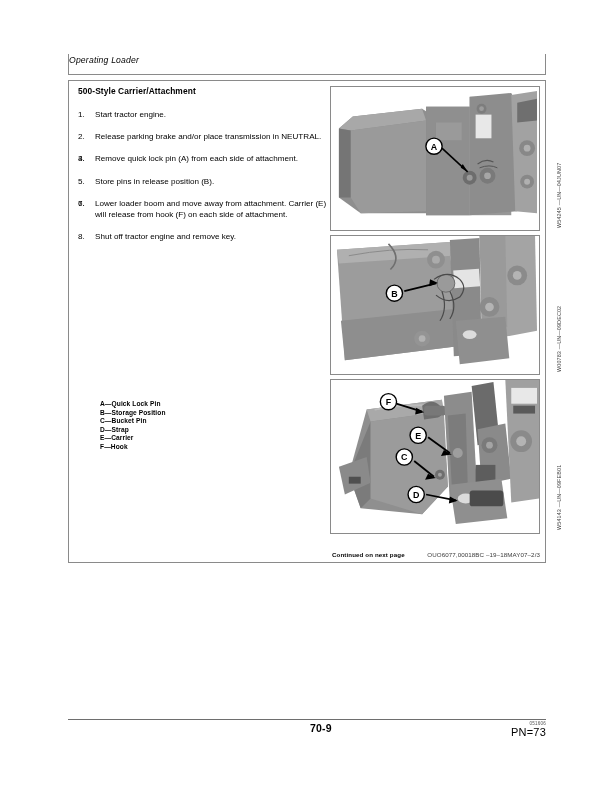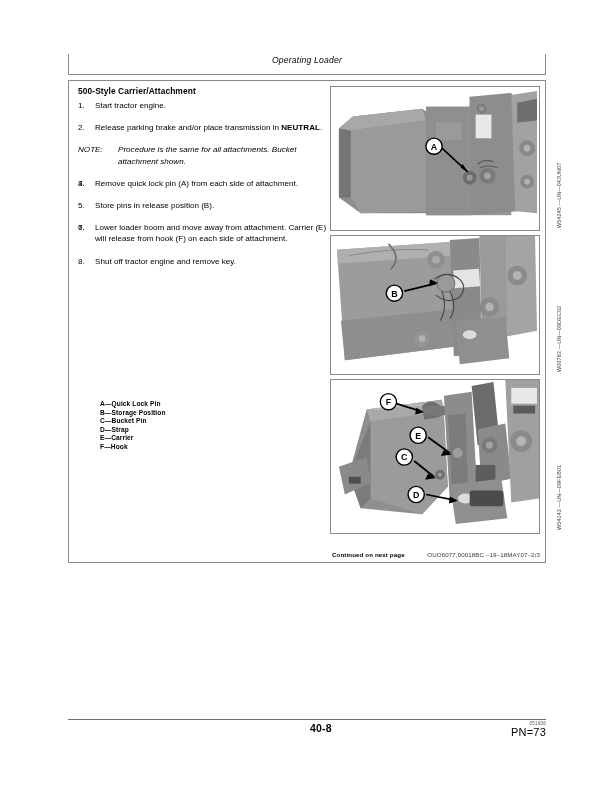--- a/index.html
+++ b/index.html
@@ -25,21 +25,20 @@
     height: 20px;
     border-left: 1px solid #8a8a8a;
     border-right: 1px solid #8a8a8a;
     box-sizing: border-box;
   }
   .header-title {
     position: absolute;
     left: 0;
     right: 0;
     top: 1px;
-    text-align: center;
     font-style: italic;
     font-size: 8.6px;
     letter-spacing: 0.2px;
     color: #000;
   }
   .header-rule {
     position: absolute;
     left: 68px;
     top: 74px;
     width: 478px;
@@ -61,38 +60,38 @@
   
   .text-col {
     position: absolute;
     left: 78px;
     top: 86px;
     width: 250px;
   }
   .section-title {
     font-size: 8.4px;
     font-weight: bold;
-    margin: 0 0 4px 0;
+    margin: 0 0 13px 0;
     letter-spacing: 0.1px;
   }
   .step {
     position: relative;
     padding-left: 17px;
     font-size: 8.1px;
     line-height: 11.2px;
     margin-bottom: 11px;
   }
   .step .num {
     position: absolute;
     left: 0;
     top: 0;
     width: 14px;
     font-size: 8.1px;
   }
-  .step b { font-weight: bold; }
+  .step b { font-weight: normal; }
 
   .note {
     position: relative;
     font-style: italic;
     font-size: 8.1px;
     line-height: 11.2px;
     margin-bottom: 11px;
     padding-left: 40px;
   }
   .note .note-label {
@@ -226,24 +225,20 @@
   <div class="step">
     <span class="num">1.</span>
     <span>Start tractor engine.</span>
   </div>
 
   <div class="step">
     <span class="num">2.</span>
     <span>Release parking brake and/or place transmission in </span><b>NEUTRAL</b><span>.</span>
   </div>
 
-  <div class="note">
-    <span class="note-label">NOTE:</span>
-    <span>Procedure is the same for all attachments. Bucket attachment shown.</span>
-  </div>
 
   <div class="step">
     <span class="num">3.</span>
   </div>
 
   <div class="step">
     <span class="num">4.</span>
     <span>Remove quick lock pin (A) from each side of attachment.</span>
   </div>
 
@@ -426,17 +421,17 @@
       <text class="callout-text" x="86" y="119.5" text-anchor="middle">D</text>
     </svg>
   </div>
 </div>
 <div class="fig-caption" id="cap3">W54143  —UN—09FEB01</div>
 
 <div class="continued">Continued on next page</div>
 <div class="doc-id">OUO6077,00018BC  –19–18MAY07–2/3</div>
 
 <div class="footer-rule"></div>
-<div class="page-number">40-8</div>
+<div class="page-number">70-9</div>
 <div class="footer-right">
   <div class="footer-date">051606</div>
   <div class="footer-pn">PN=73</div>
 </div>
 
 </body></html>

